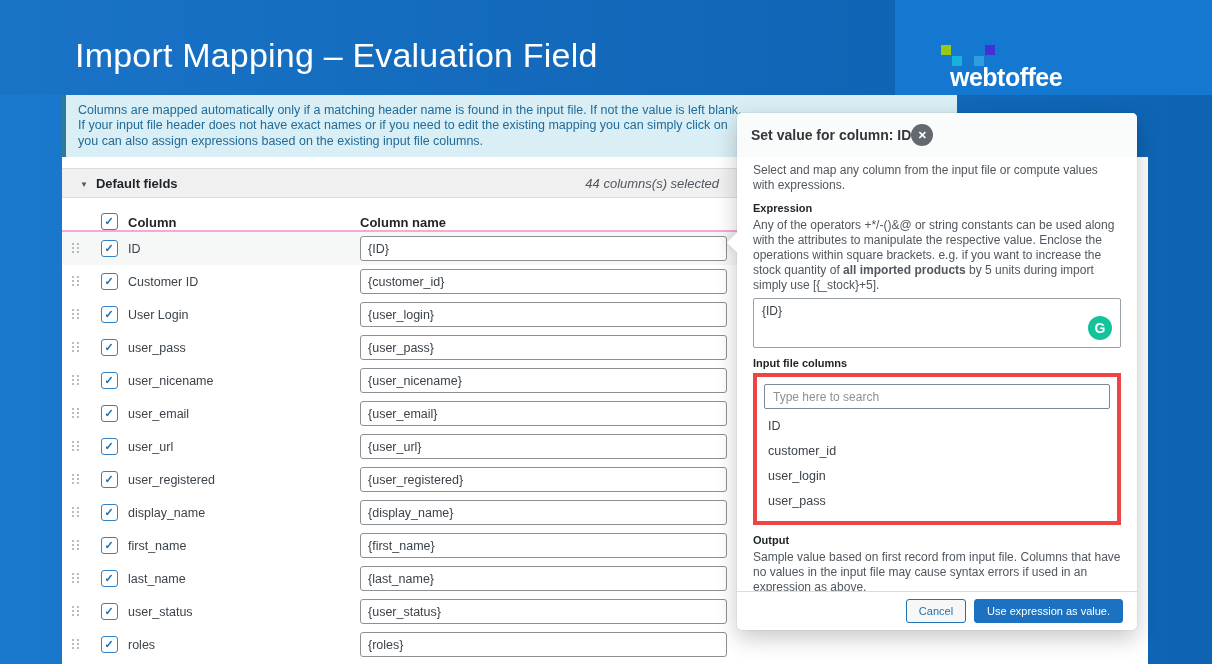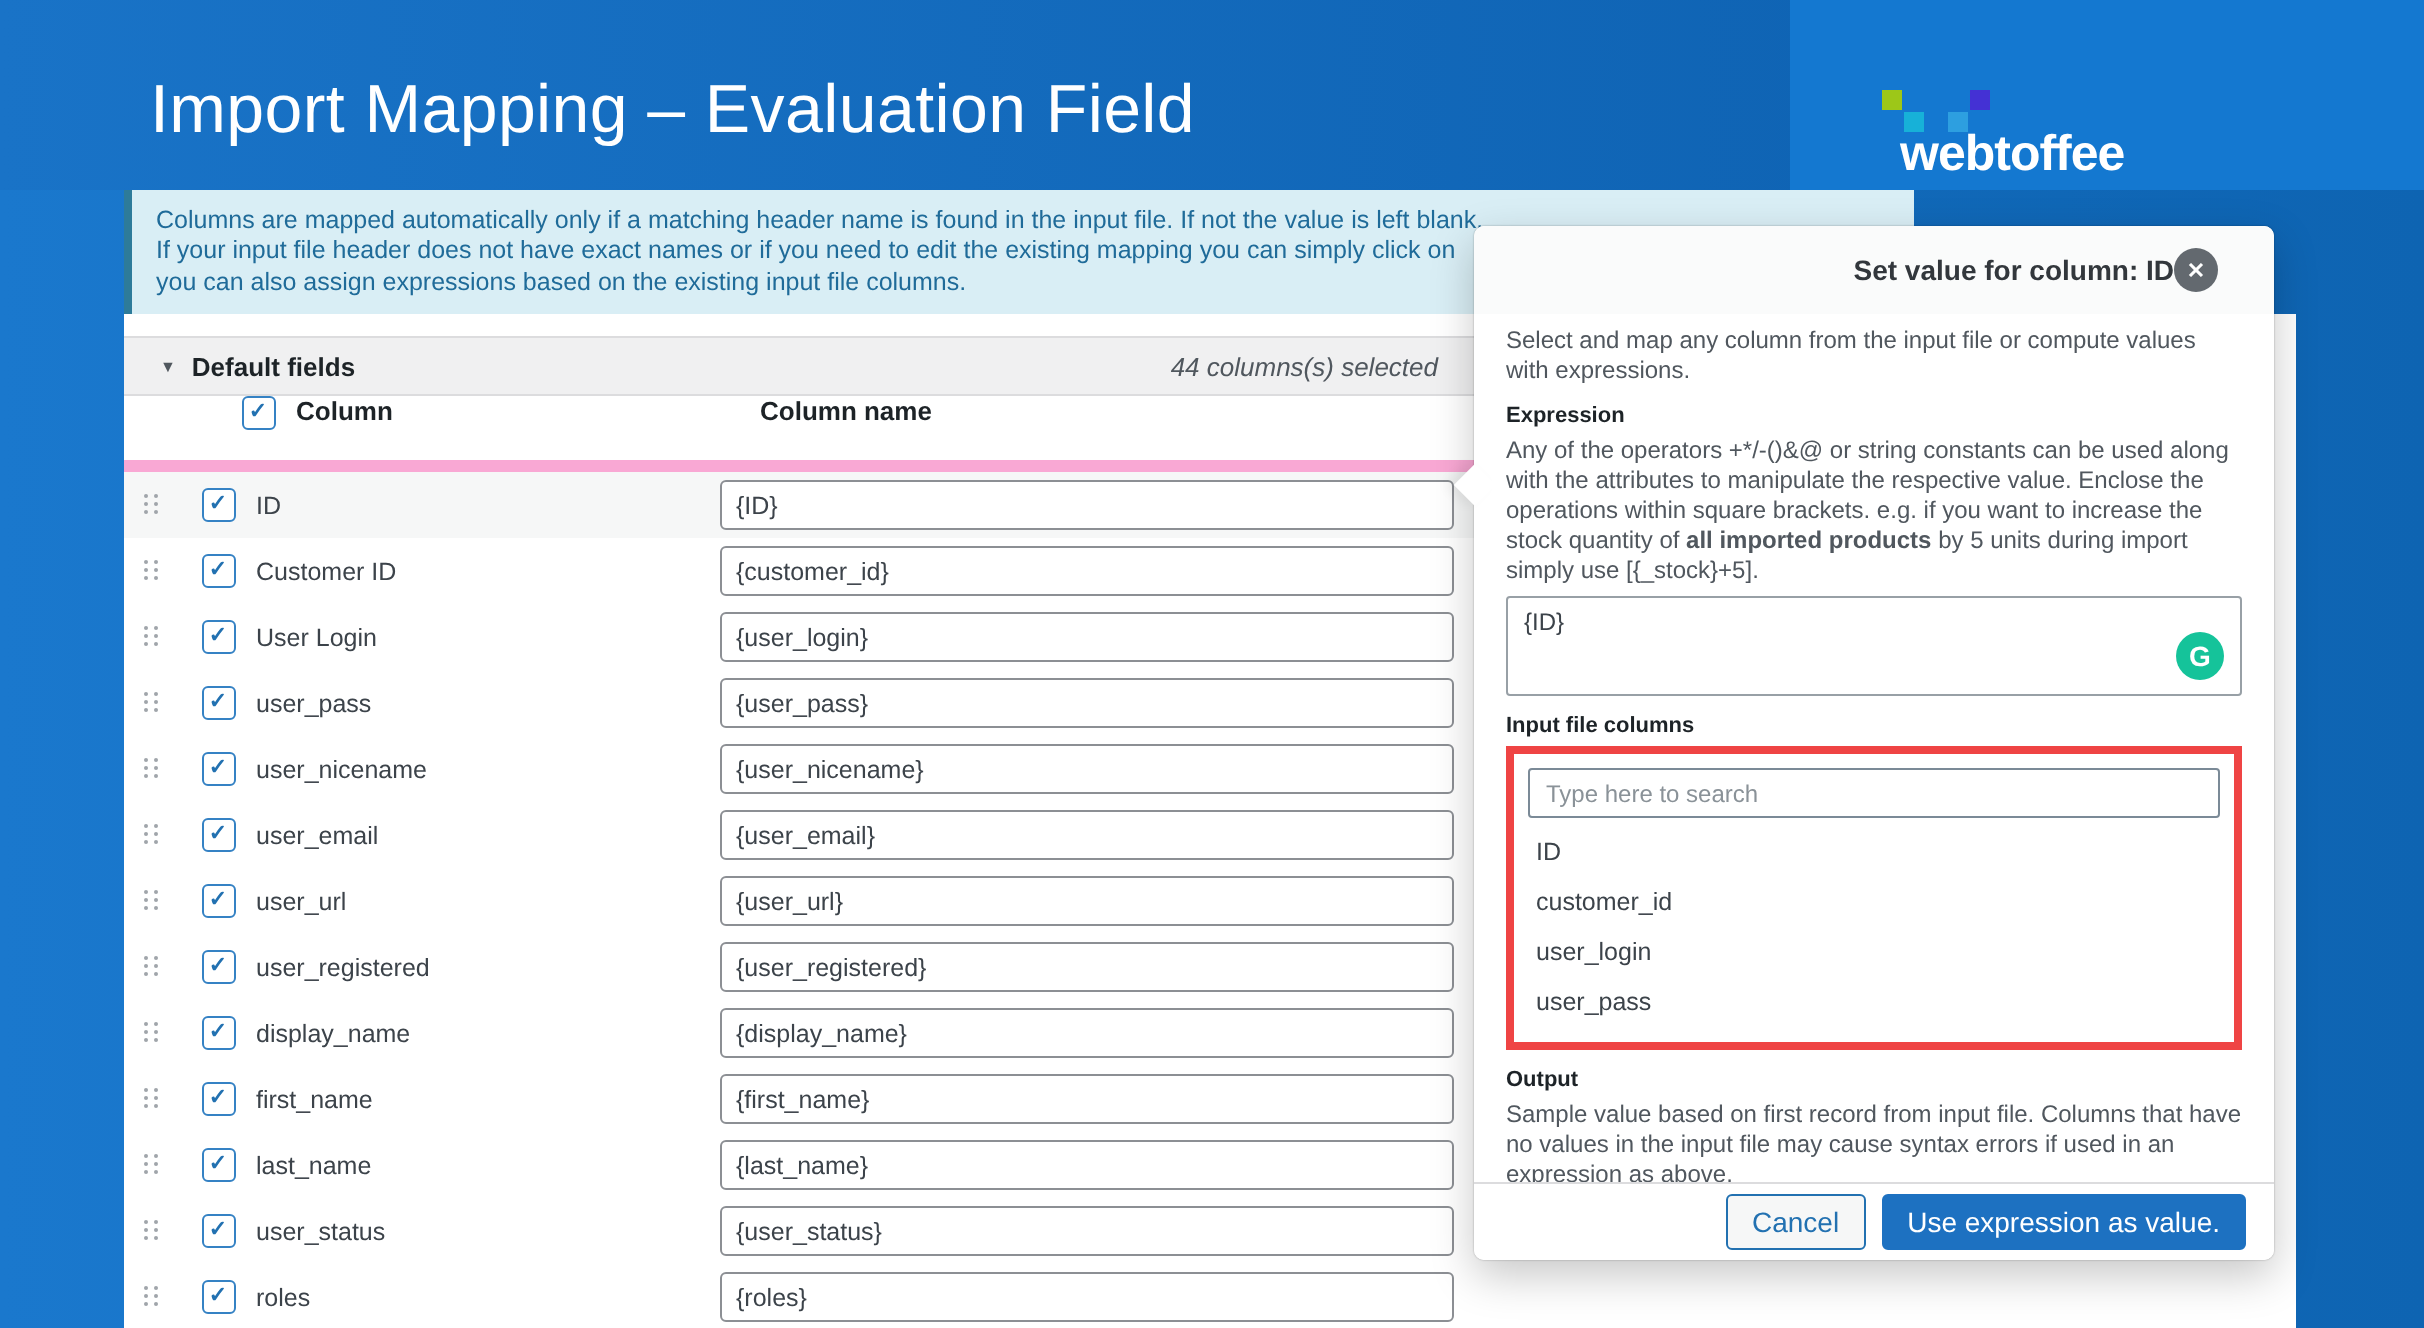--- a/index.html
+++ b/index.html
@@ -32,21 +32,21 @@
   
   .panel{position:absolute;left:62px;top:157px;width:1086px;height:507px;background:#fff;z-index:1;}
   .table-col{width:675px;}
   .section-head{margin-top:11px;height:30px;background:#f0f0f1;border-top:1px solid #dcdcde;
                 border-bottom:1px solid #dcdcde;display:flex;align-items:center;
                 justify-content:space-between;padding:0 18px;box-sizing:border-box;cursor:pointer;}
   .sh-left{display:flex;align-items:center;}
   .caret::before{content:"▼";font-size:8px;color:#50575e;margin-right:8px;position:relative;top:-1px;}
   .sh-title{font-size:13px;font-weight:bold;color:#1d2327;}
   .sh-right{font-size:13px;font-style:italic;color:#50575e;}
-  .thead{height:32px;display:flex;align-items:flex-start;border-bottom:6px solid #f9a8d4;padding-left:20px;}
+  .thead{height:32px;display:flex;align-items:flex-end;border-bottom:2px solid #f9a8d4;}
   .c-handle{width:28px;display:flex;justify-content:center;flex:none;}
   .c-check{width:38px;display:flex;justify-content:center;flex:none;}
   .c-label{width:232px;flex:none;font-size:12.5px;color:#3c434a;}
   .th{font-weight:bold;font-size:13px;color:#1d2327;}
   .c-input{flex:1;}
   .row{height:33px;display:flex;align-items:center;}
   .row.active{background:#f6f7f7;}
   .map-input{width:367px;height:25px;border:1px solid #8c8f94;border-radius:3px;padding:0 7px;
              box-sizing:border-box;font-family:inherit;font-size:12.5px;color:#3c434a;background:#fff;}
   .cb{width:15px;height:15px;border:1px solid #3582c4;border-radius:3px;background:#fff;
@@ -54,21 +54,21 @@
   .cb::after{content:"✓";color:#2271b1;font-size:11px;font-weight:bold;line-height:1;}
   .dots{width:9px;height:13px;padding-top:2px;cursor:grab;}
   .dots i{display:block;width:2px;height:2px;border-radius:50%;background:#a0a5aa;
           box-shadow:5px 0 0 #a0a5aa,0 4px 0 #a0a5aa,5px 4px 0 #a0a5aa,0 8px 0 #a0a5aa,5px 8px 0 #a0a5aa;}
 
   
   .modal{position:absolute;left:737px;top:113px;width:400px;height:517px;background:#fff;
          border-radius:5px;box-shadow:0 8px 22px rgba(0,0,0,.22),0 0 1px rgba(0,0,0,.35);z-index:5;}
   .tail{position:absolute;left:-7px;top:122px;width:15px;height:15px;background:#fff;
         transform:rotate(45deg);box-shadow:-3px 3px 6px rgba(0,0,0,.06);}
-  .m-head{display:flex;align-items:center;justify-content:flex-end;padding:11px 28px;
+  .m-head{display:flex;align-items:center;justify-content:flex-start;padding:11px 14px;
           background:#fafbfb;border-radius:5px 5px 0 0;}
   .m-title{font-size:14px;font-weight:bold;color:#32373c;}
   .m-close{width:22px;height:22px;border-radius:50%;background:#63696f;color:#fff;display:flex;
            align-items:center;justify-content:center;font-size:11px;font-weight:bold;cursor:pointer;}
   .m-close::after{content:"✕";}
   .m-body{position:absolute;top:42px;bottom:39px;left:0;right:0;padding:8px 16px 0;
           overflow:hidden;font-size:12px;line-height:15px;color:#50575e;}
   .intro{margin:0 0 8px;}
   .lbl{font-size:11px;font-weight:bold;color:#1d2327;margin:0 0 2px;}
   .desc{margin:0 0 5px;}
@@ -82,21 +82,21 @@
   .grammarly::after{content:"G";}
   .cols-box{border:4px solid #ef4444;padding:7px;margin:2px 0 8px;}
   .search{display:block;width:100%;height:25px;border:1px solid #7b8a97;border-radius:2px;
           padding:0 8px;box-sizing:border-box;font-family:inherit;font-size:12px;color:#3c434a;}
   .search::placeholder{color:#8a9298;}
   .col-list{margin-top:5px;}
   .col-item{padding:5px 4px;font-size:12.5px;color:#3c434a;cursor:pointer;}
   .m-foot{position:absolute;left:0;right:0;bottom:0;height:39px;box-sizing:border-box;
           border-top:1px solid #dcdcde;background:#fff;border-radius:0 0 5px 5px;display:flex;
           justify-content:flex-end;align-items:center;gap:8px;padding:0 14px;}
-  .btn{font-family:inherit;font-size:14px;border-radius:3px;padding:4px 12px;cursor:pointer;line-height:1.3;}
+  .btn{font-family:inherit;font-size:11px;border-radius:3px;padding:4px 12px;cursor:pointer;line-height:1.3;}
   .btn-cancel{background:#f6f7f7;border:1px solid #2271b1;color:#2271b1;}
   .btn-primary{background:#1d71c1;border:1px solid #1d71c1;color:#fff;}
 </style>
 </head>
 <body>
 
 <div class="stage">
 
   <div class="hdr">
     <div class="hdr-accent"></div>

